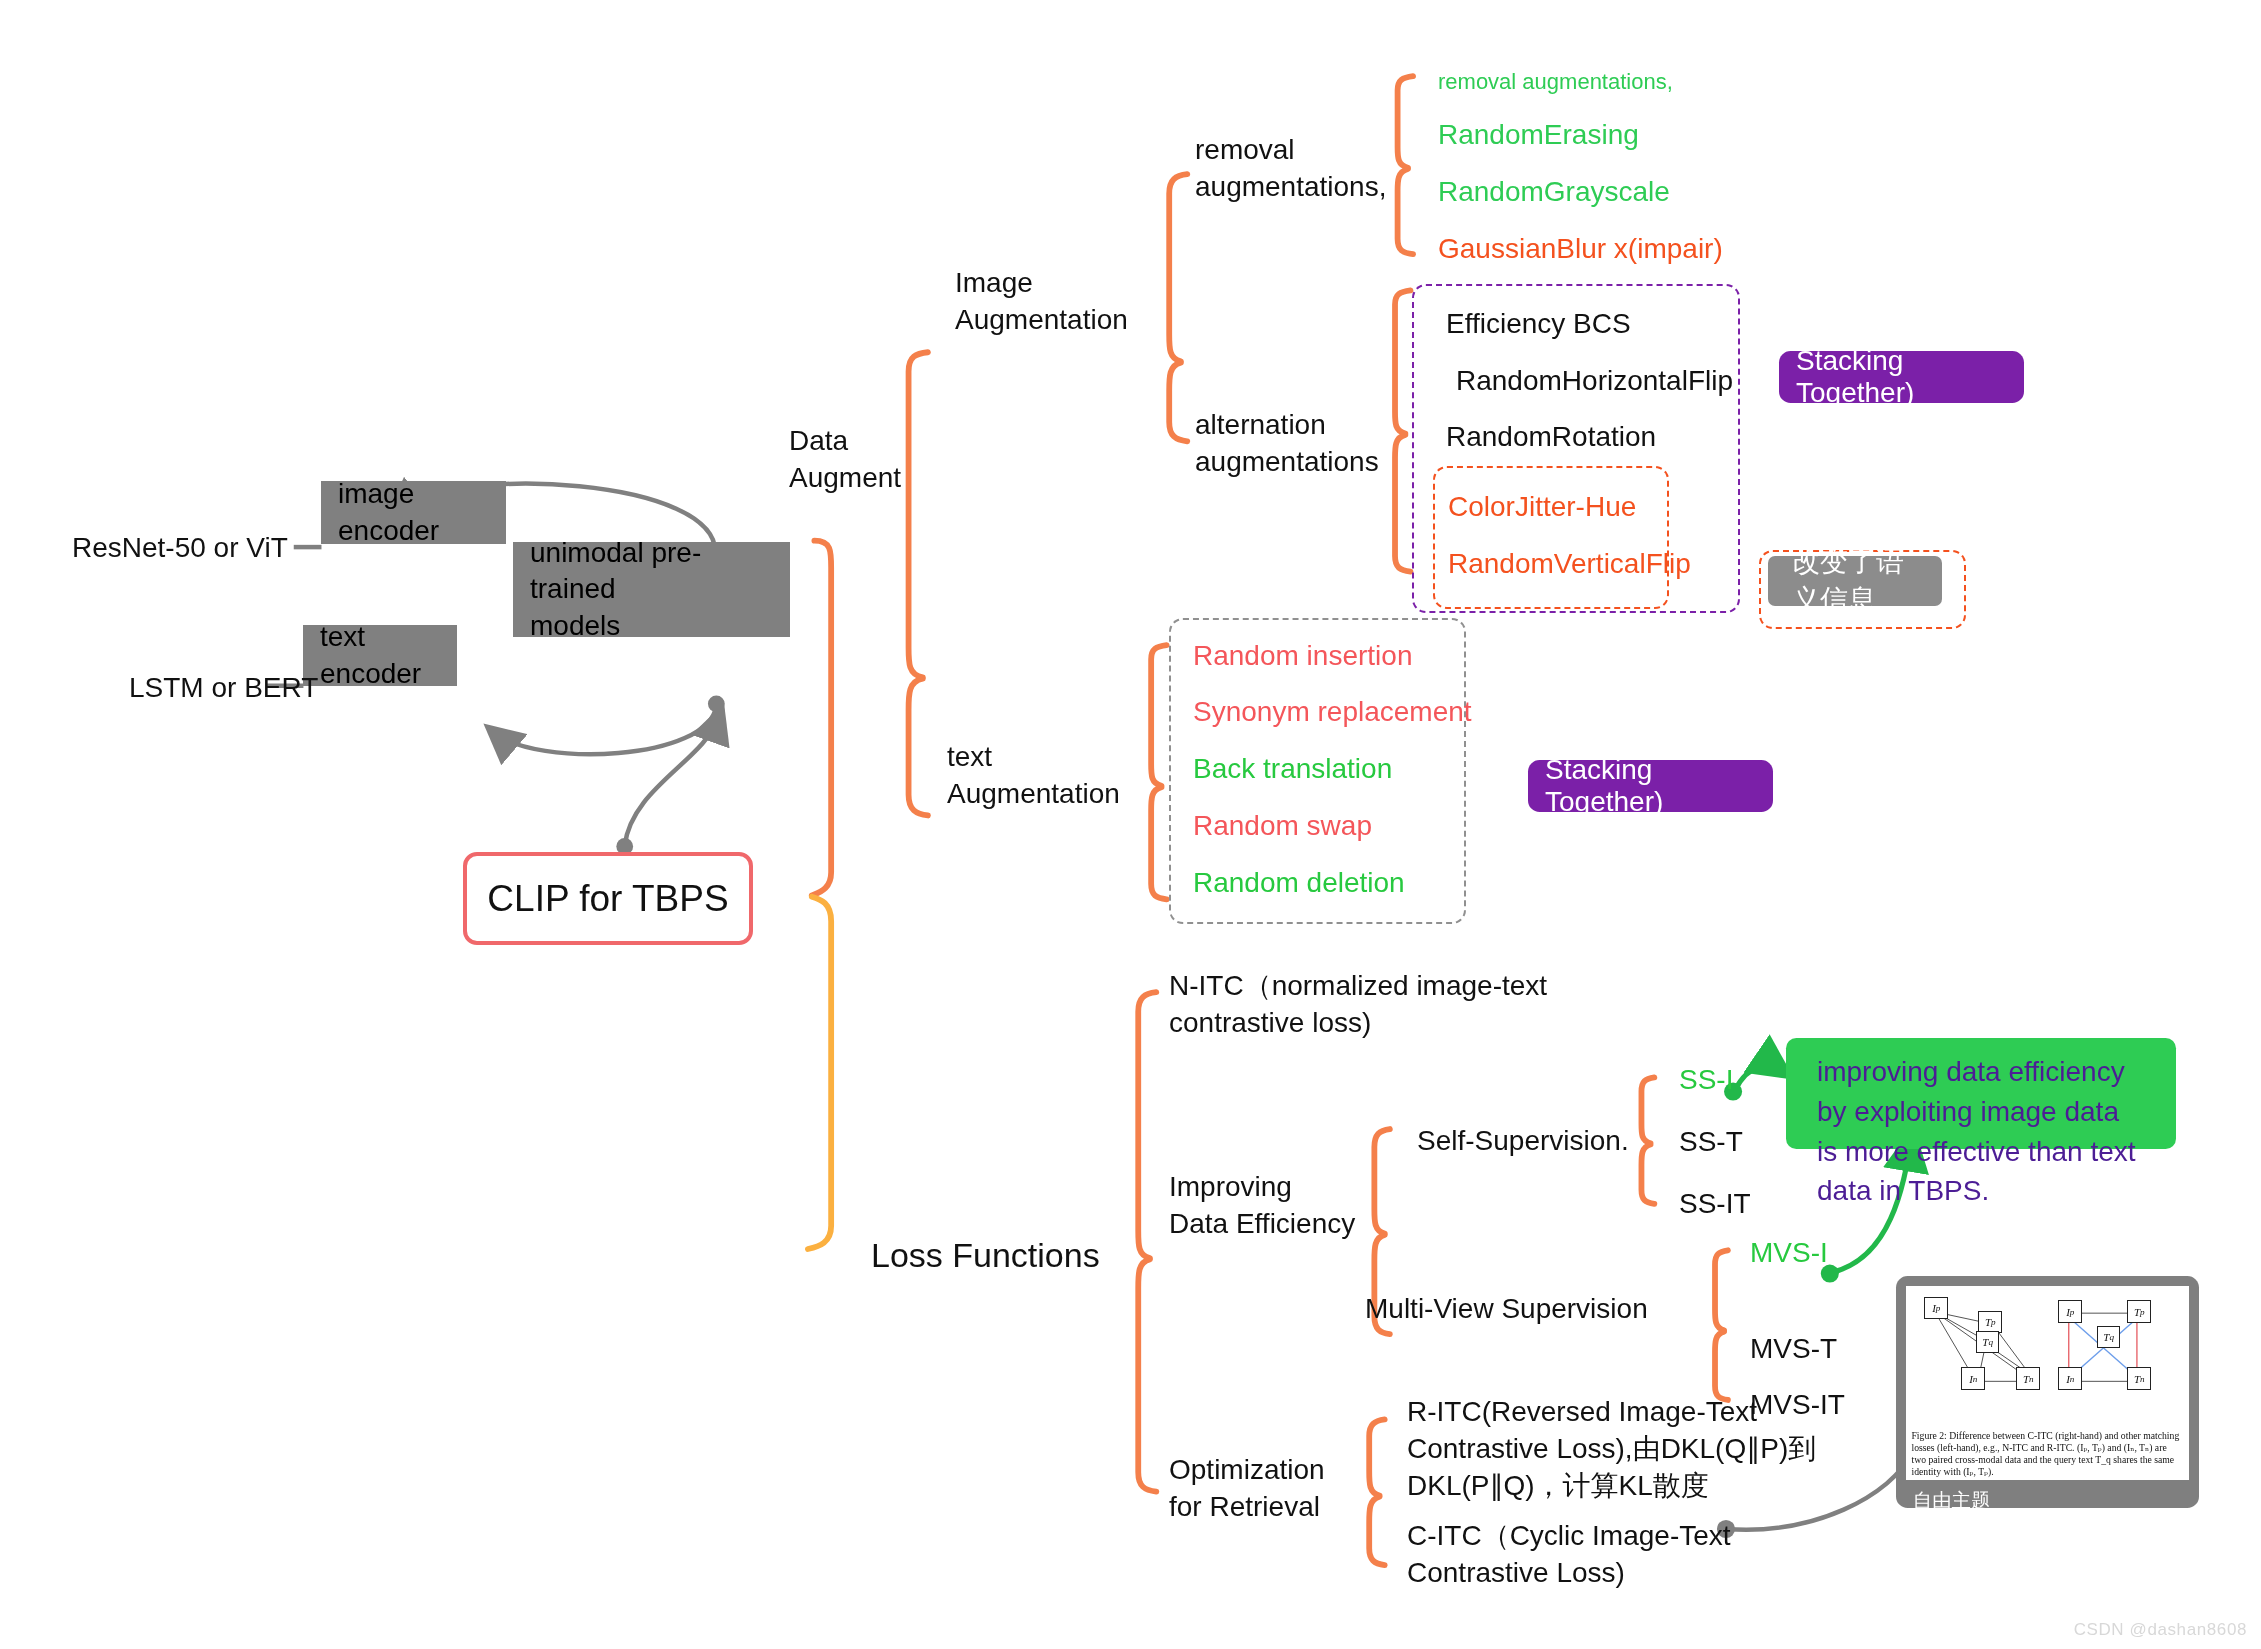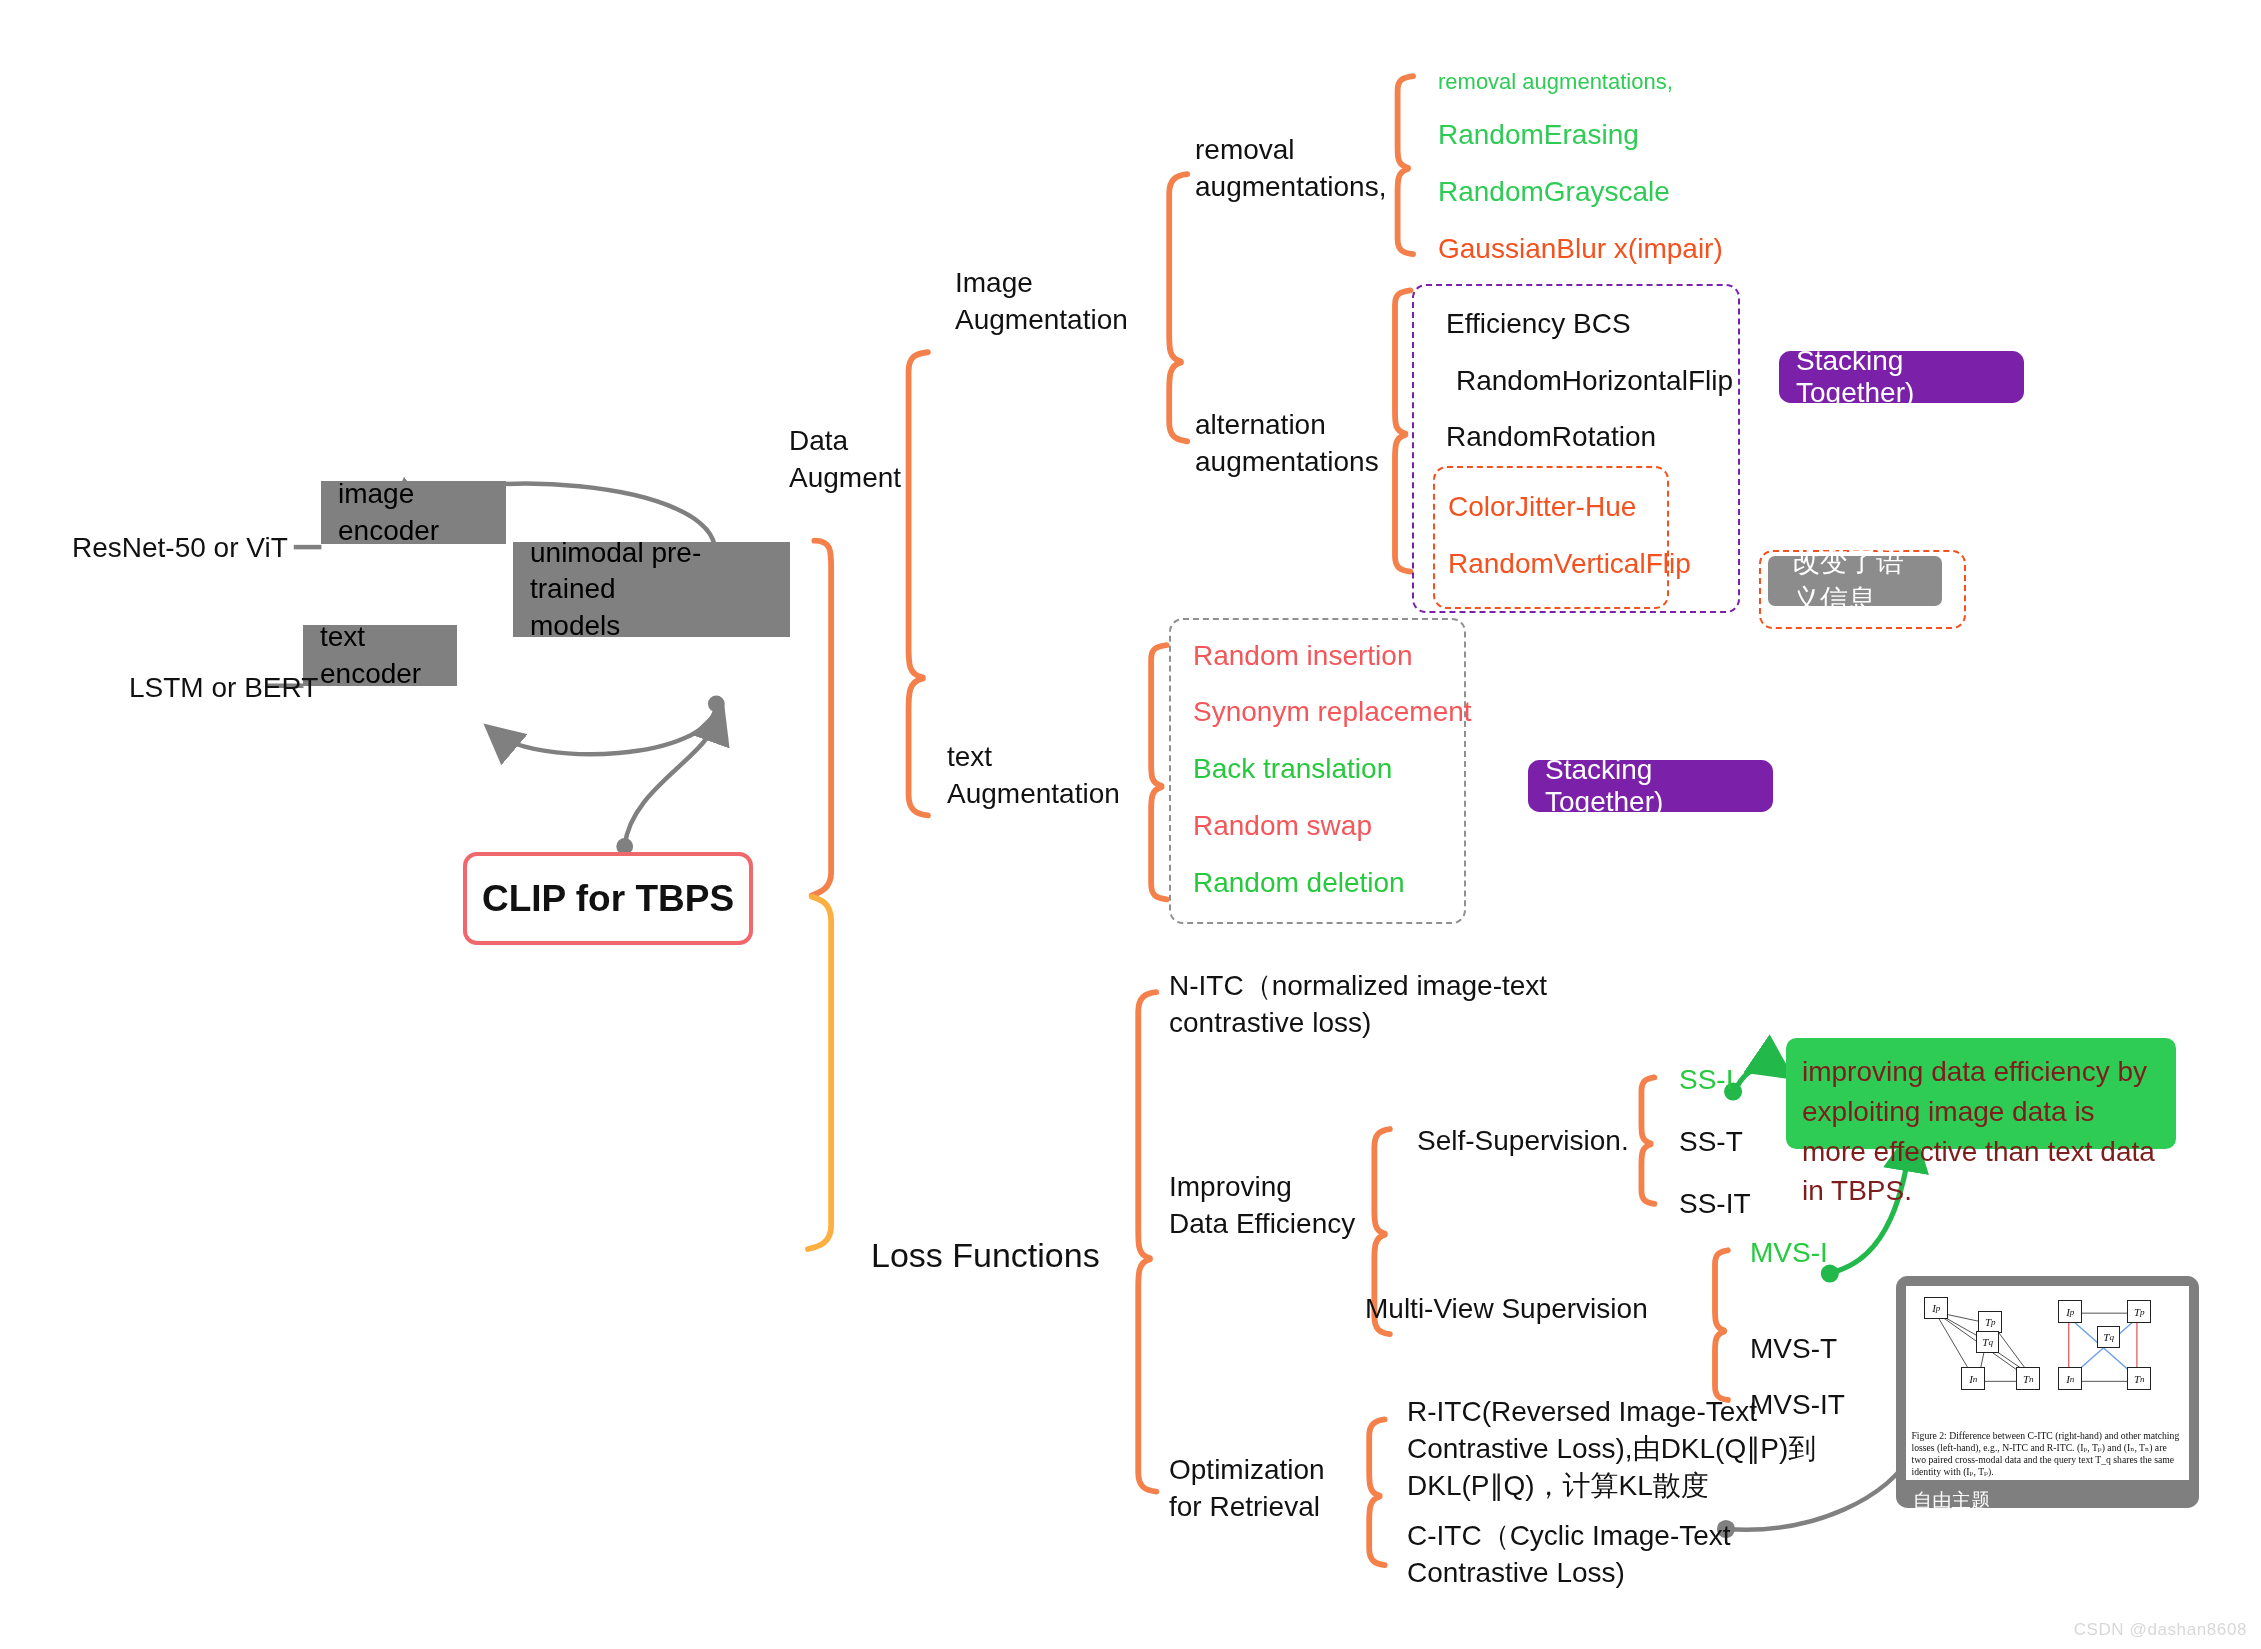--- a/index.html
+++ b/index.html
@@ -19,32 +19,32 @@
   .greybox{
     position:absolute;background:#808080;color:#000000;
     display:flex;align-items:center;padding:0 17px;
     font-size:28px;line-height:1.3;box-sizing:border-box;
   }
 
   
   .rootbox{
     position:absolute;border:4.5px solid #F0686B;border-radius:14px;
     background:#ffffff;display:flex;align-items:center;justify-content:center;
-    font-size:37px;font-weight:700;color:#111;box-sizing:border-box;text-align:right;
+    font-size:37px;font-weight:400;color:#111;box-sizing:border-box;text-align:right;
   }
 
   
   .pill-purple{
     position:absolute;background:#7B20A8;color:#ffffff;border-radius:11.6px;
     display:flex;align-items:center;justify-content:center;
     font-size:28px;box-sizing:border-box;padding:0 17px;
   }
   .pill-green{
-    position:absolute;background:#2ECC54;color:#7f1d1d;border-radius:10.3px;
-    font-size:28px;line-height:1.42;box-sizing:border-box;padding:14px 16px;
+    position:absolute;background:#2ECC54;color:#4c1d95;border-radius:10.3px;
+    font-size:28px;line-height:1.42;box-sizing:border-box;padding:14px 31px;
   }
   .pill-grey{
     position:absolute;background:#8C8C8C;color:#ffffff;border-radius:7px;
     display:flex;align-items:center;justify-content:center;
     font-size:28px;box-sizing:border-box;padding:0 24px;
   }
 
   
   .dashbox{position:absolute;border-radius:14px;box-sizing:border-box;background:transparent;}
   .dash-purple{border:2.6px dashed #7B20A8;}

